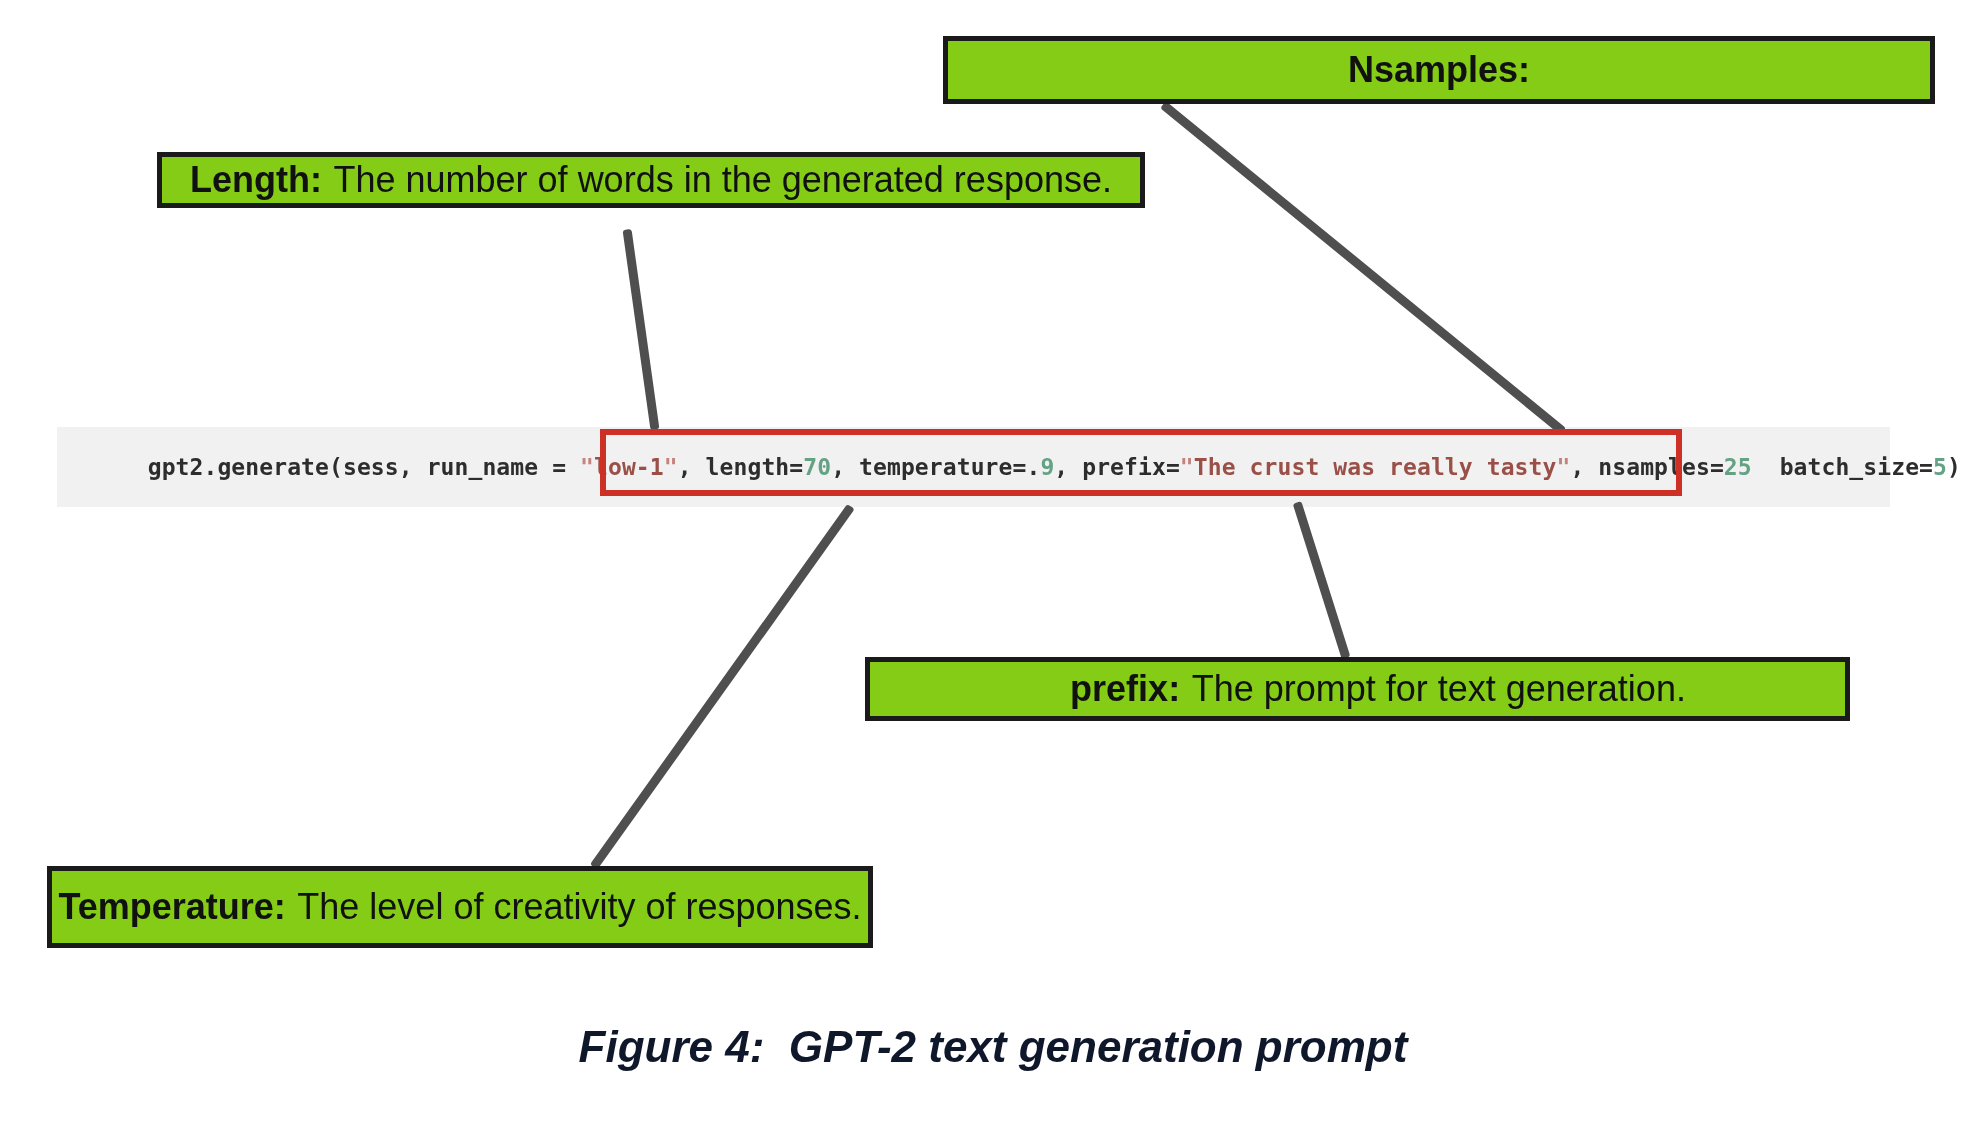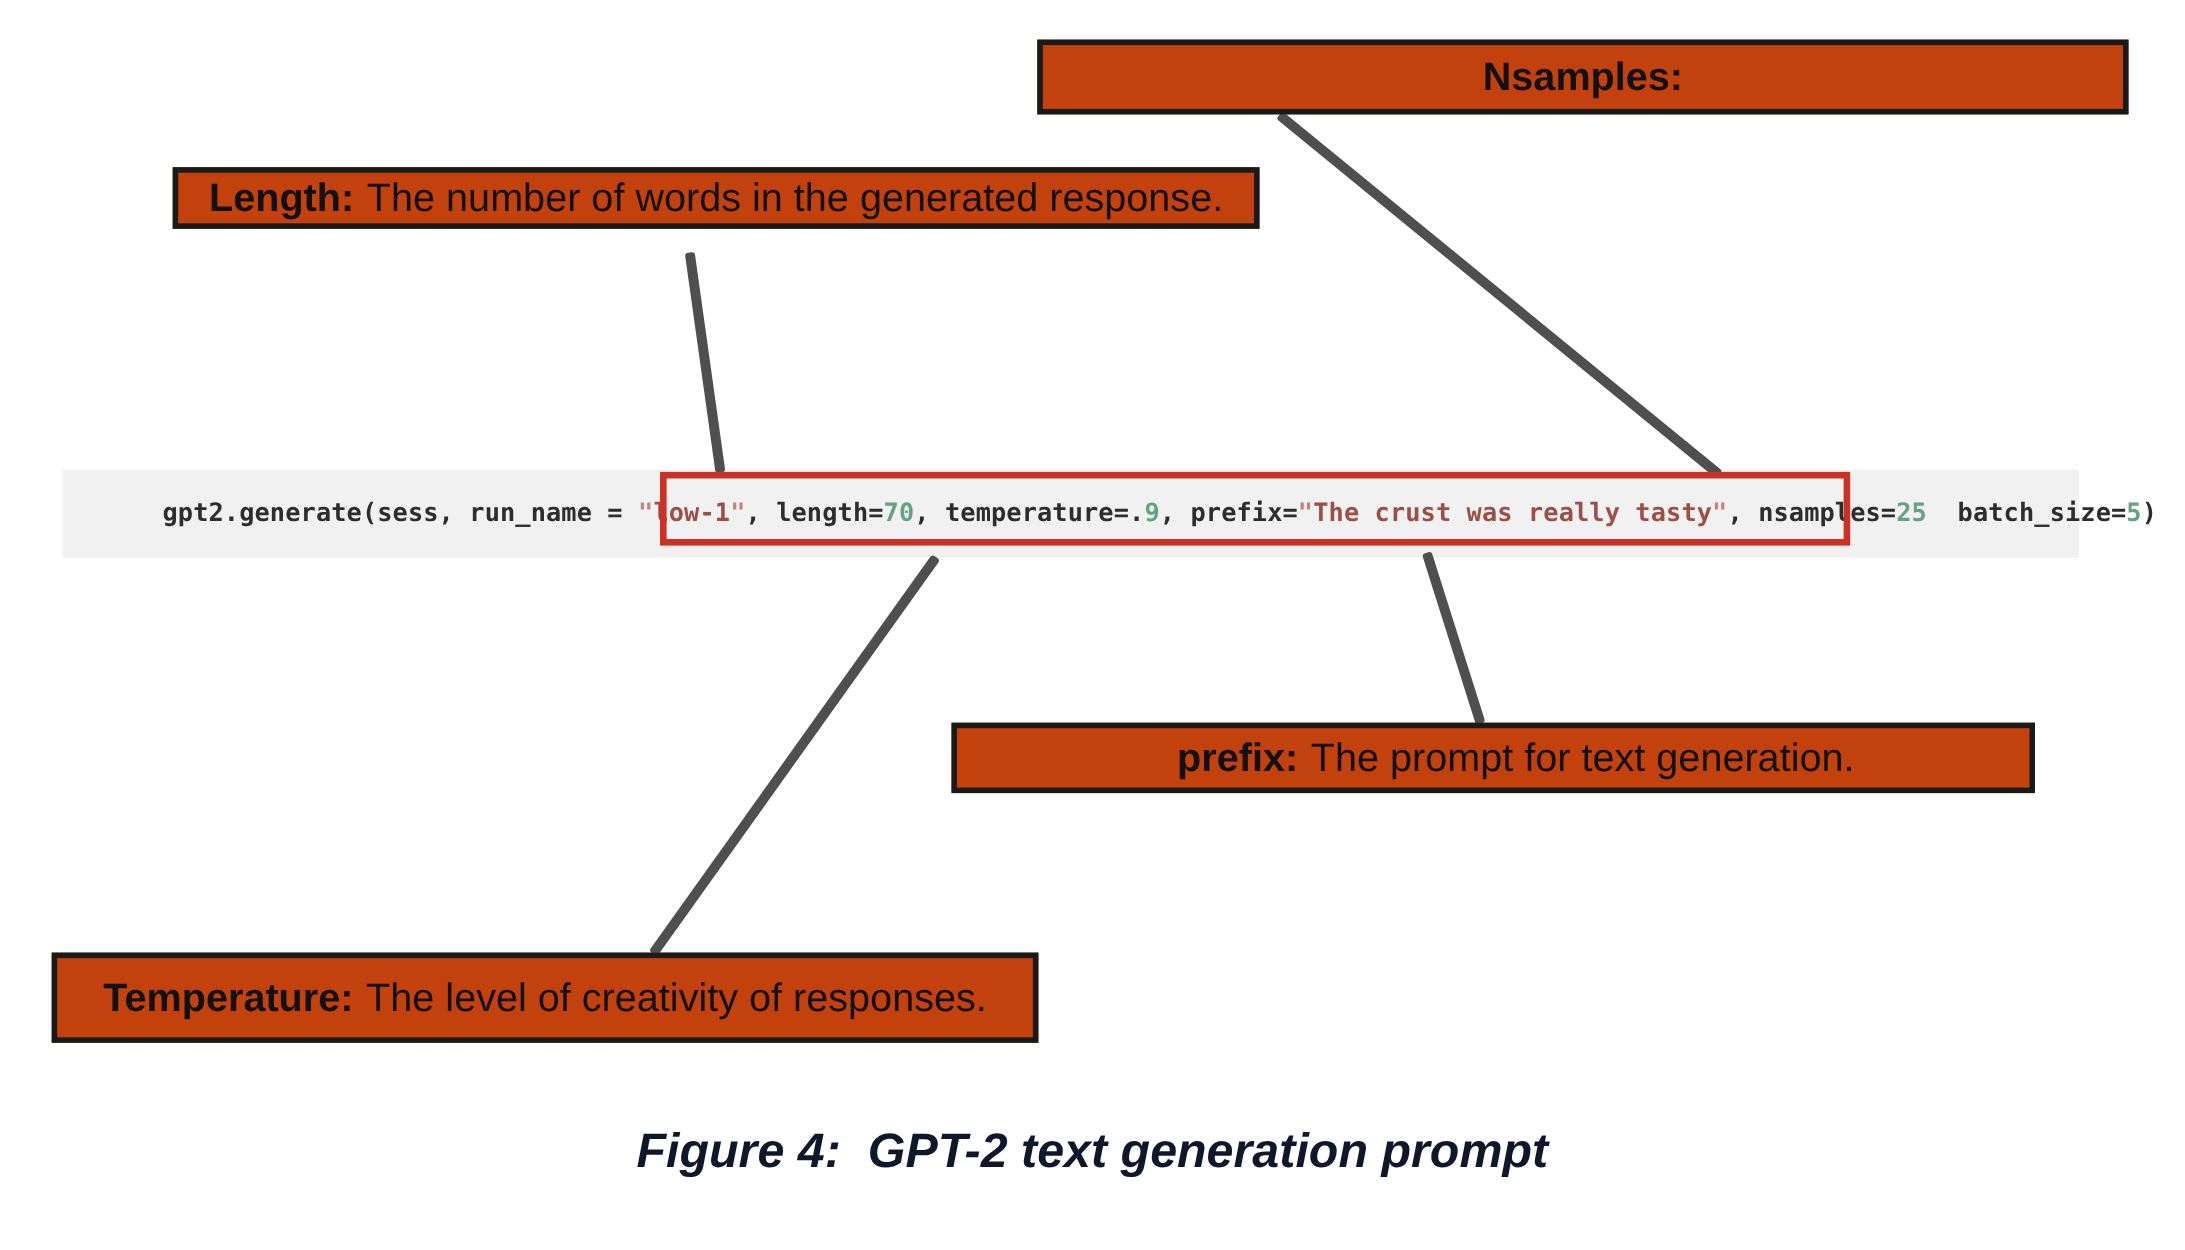--- a/index.html
+++ b/index.html
@@ -16,37 +16,37 @@
   .stage {
     position: relative;
     width: 1986px;
     height: 1136px;
     background: #ffffff;
     overflow: hidden;
     font-family: "Liberation Sans", sans-serif;
   }
   .callout {
     position: absolute;
-    background: #c2410c;
+    background: #84cc16;
     border: 5px solid var(--box-border);
     box-sizing: border-box;
     display: flex;
     align-items: center;
     justify-content: center;
     font-size: 36px;
     color: #111111;
     white-space: nowrap;
     z-index: 4;
   }
   .callout .term { font-weight: bold; }
   .callout .desc { margin-left: 0.32em; font-weight: normal; }
   .box-nsamples    { left: 943px;  top: 36px;  width: 992px; height: 68px; }
   .box-length      { left: 157px;  top: 152px; width: 988px; height: 56px; }
   .box-prefix      { left: 865px;  top: 657px; width: 985px; height: 64px; padding-left: 41px; }
-  .box-temperature { left: 47px;   top: 866px; width: 897px; height: 82px; }
+  .box-temperature { left: 47px;   top: 866px; width: 826px; height: 82px; }
 
   .connector {
     position: absolute;
     height: 9px;
     background: var(--connector);
     transform-origin: 0 50%;
     border-radius: 3px;
     z-index: 2;
   }
   .line-nsamples    { left: 1163px; top: 100px; width: 517px; transform: rotate(39.27deg); }

